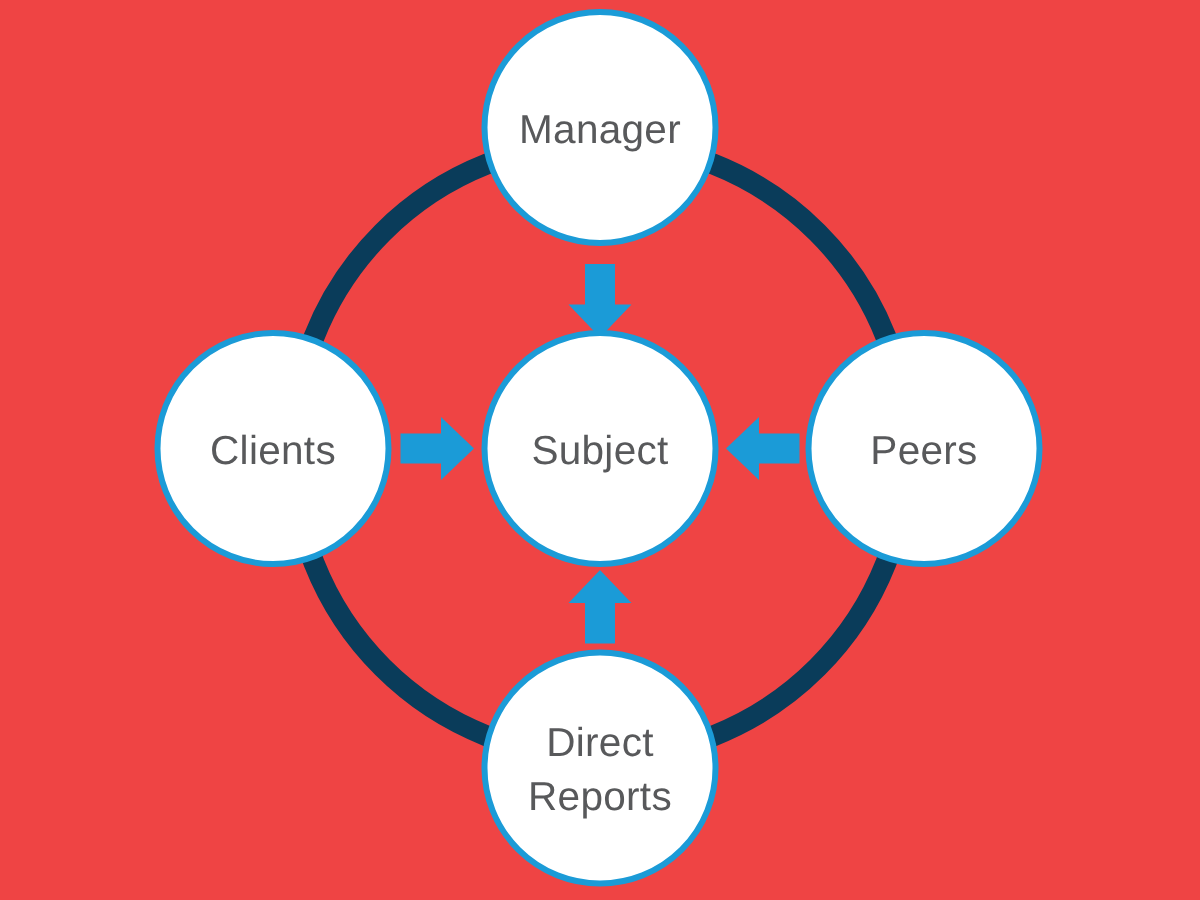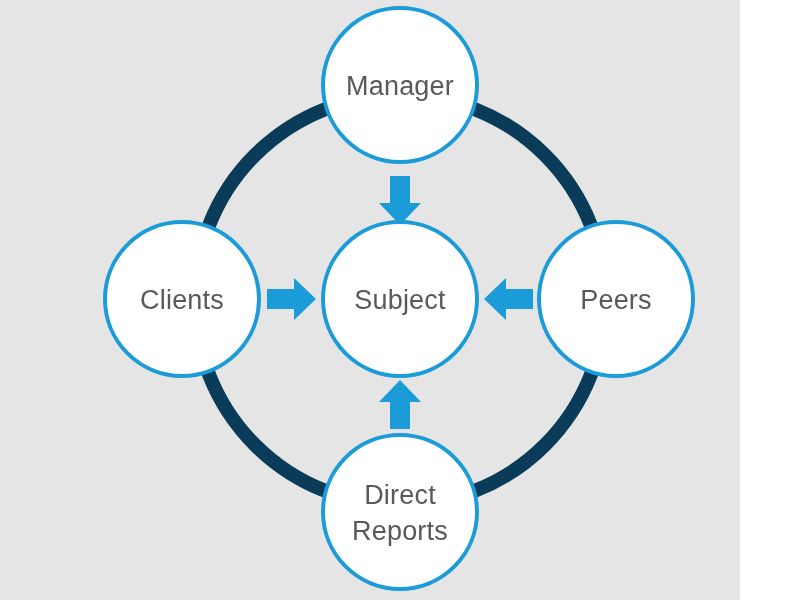--- a/index.html
+++ b/index.html
@@ -9,23 +9,23 @@
     background: #ffffff;
   }
   body {
     width: 800px;
     height: 600px;
     overflow: hidden;
     font-family: "Liberation Sans", "DejaVu Sans", sans-serif;
   }
   #diagram-root {
     position: relative;
-    width: 740px;
+    width: 800px;
     height: 600px;
-    background: #e5e5e5;
+    background: #ef4444;
   }
   #diagram-svg {
     display: block;
     width: 800px;
     height: 600px;
   }
   .node-label {
     font-family: "Liberation Sans", "DejaVu Sans", sans-serif;
     font-size: 27px;
     fill: #58595b;

